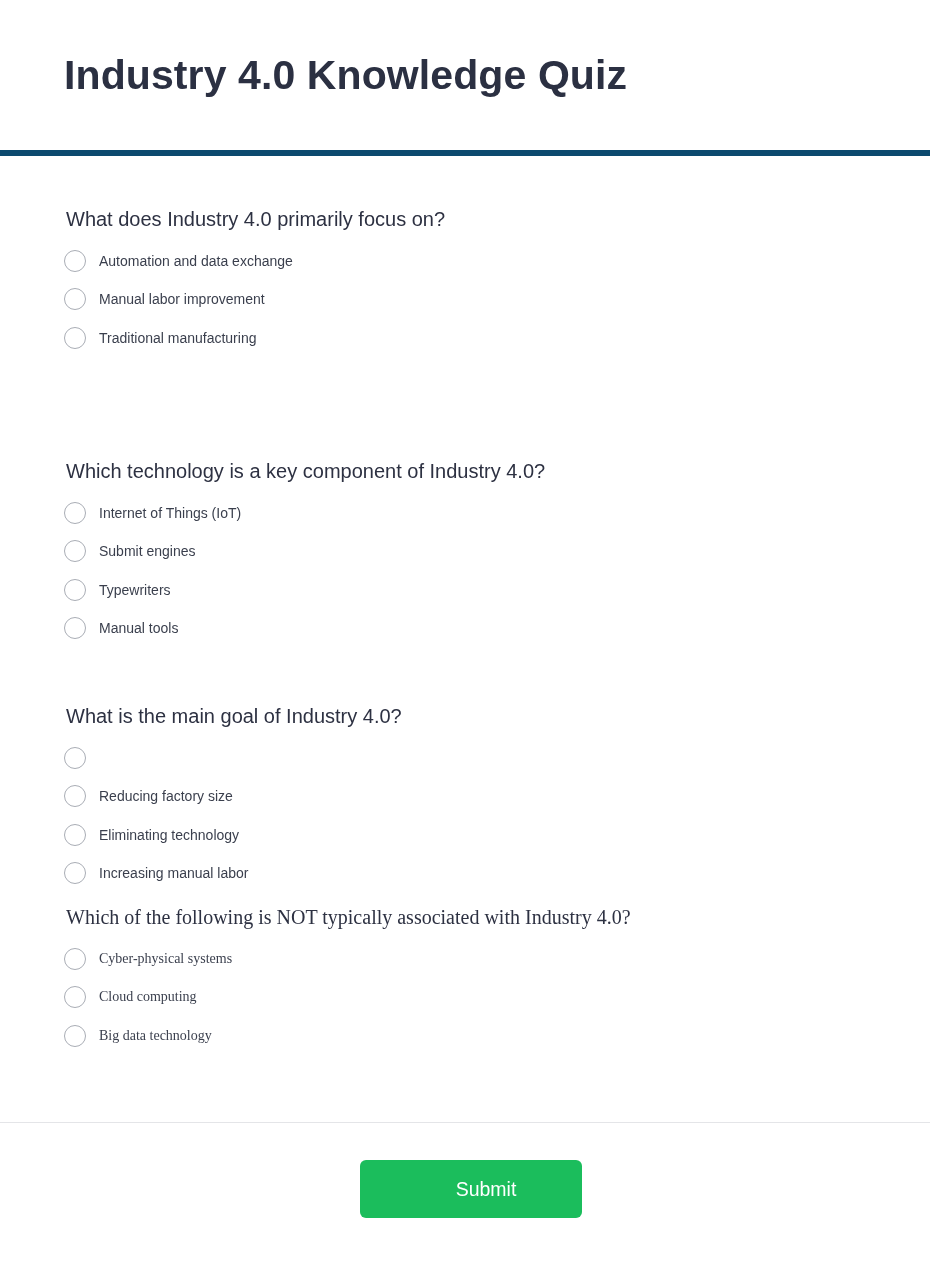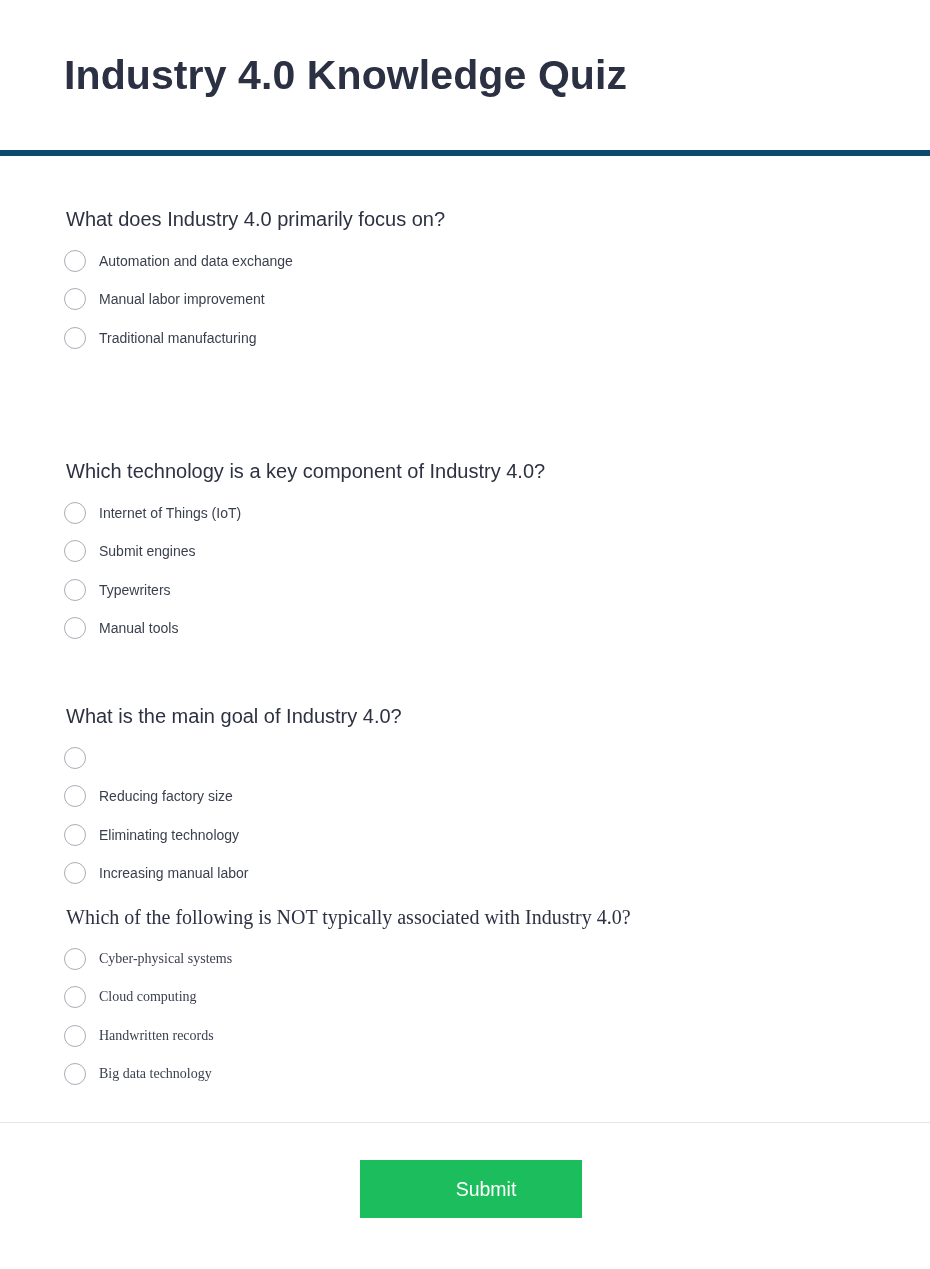--- a/index.html
+++ b/index.html
@@ -5,21 +5,21 @@
     html, body { margin: 0; padding: 0; background: #ffffff; }
     body { width: 930px; height: 1269px; font-family: "Liberation Sans", "DejaVu Sans", sans-serif; color: #2d3142; position: relative; overflow: hidden; }
     .header { height: 156px; border-bottom: 6px solid #0c4a6e; box-sizing: border-box; position: relative; padding-left: 23px; }
     .title { position: absolute; left: 64px; top: 52px; margin: 0; font-size: 41px; font-weight: 700; color: #2b3042; letter-spacing: 0.1px; }
     .question { position: absolute; left: 66px; text-align: right; }
     .q-text { font-size: 20px; color: #2d3142; margin: 0; height: 28px; line-height: 28px; }
     .option { display: flex; align-items: center; height: 38.3px; margin-left: -2px; cursor: pointer; }
     .radio { width: 22px; height: 22px; border: 1.5px solid #a9adb5; border-radius: 50%; box-sizing: border-box; background: #fff; margin-right: 13px; flex-shrink: 0; }
     .opt-label { font-size: 14px; color: #3a3f4d; }
     .footer-divider { position: absolute; left: 0; top: 1122px; width: 930px; height: 1px; background: #e4e5e8; }
-    .submit { position: absolute; left: 360px; top: 1160px; width: 222px; height: 58px; background: #1bbd5c; color: #ffffff; border: none; border-radius: 0; font-size: 19.5px; font-family: "Liberation Sans", "DejaVu Sans", sans-serif; cursor: pointer; padding-left: 36px; }
+    .submit { position: absolute; left: 360px; top: 1160px; width: 222px; height: 58px; background: #1bbd5c; color: #ffffff; border: none; border-radius: 6px; font-size: 19.5px; font-family: "Liberation Sans", "DejaVu Sans", sans-serif; cursor: pointer; padding-left: 36px; }
   </style>
 </head>
 <body>
 
 <div class="header">
   <h1 class="title">Industry 4.0 Knowledge Quiz</h1>
 </div>
 
 <div>
 
@@ -87,23 +87,19 @@
     <label class="option">
         <span class="radio"></span>
         <span class="opt-label">Cyber-physical systems</span>
       </label>
     <label class="option">
         <span class="radio"></span>
         <span class="opt-label">Cloud computing</span>
       </label>
     <label class="option">
         <span class="radio"></span>
-        <span class="opt-label">Handwritten records</span>
-      </label>
-    <label class="option">
-        <span class="radio"></span>
         <span class="opt-label">Big data technology</span>
       </label>
   </div>
 </div>
 
 <div class="footer-divider"></div>
 <button class="submit">Submit</button>
 
 </body></html>

